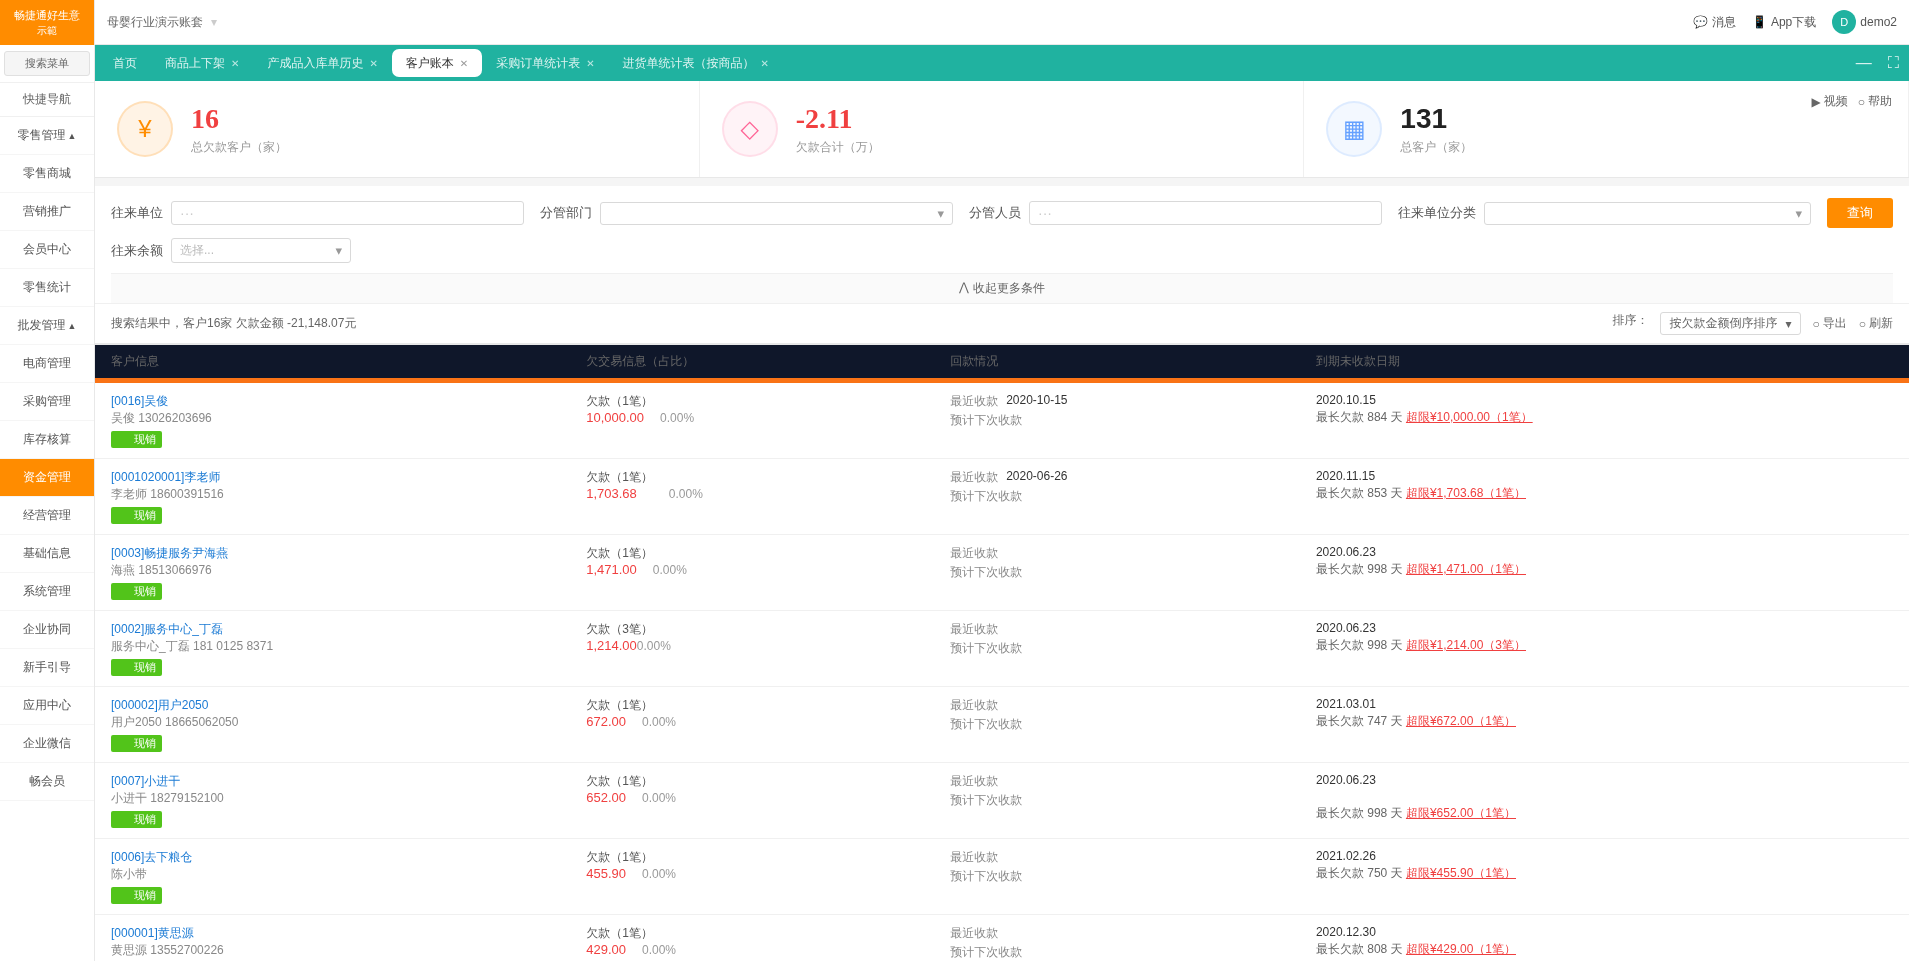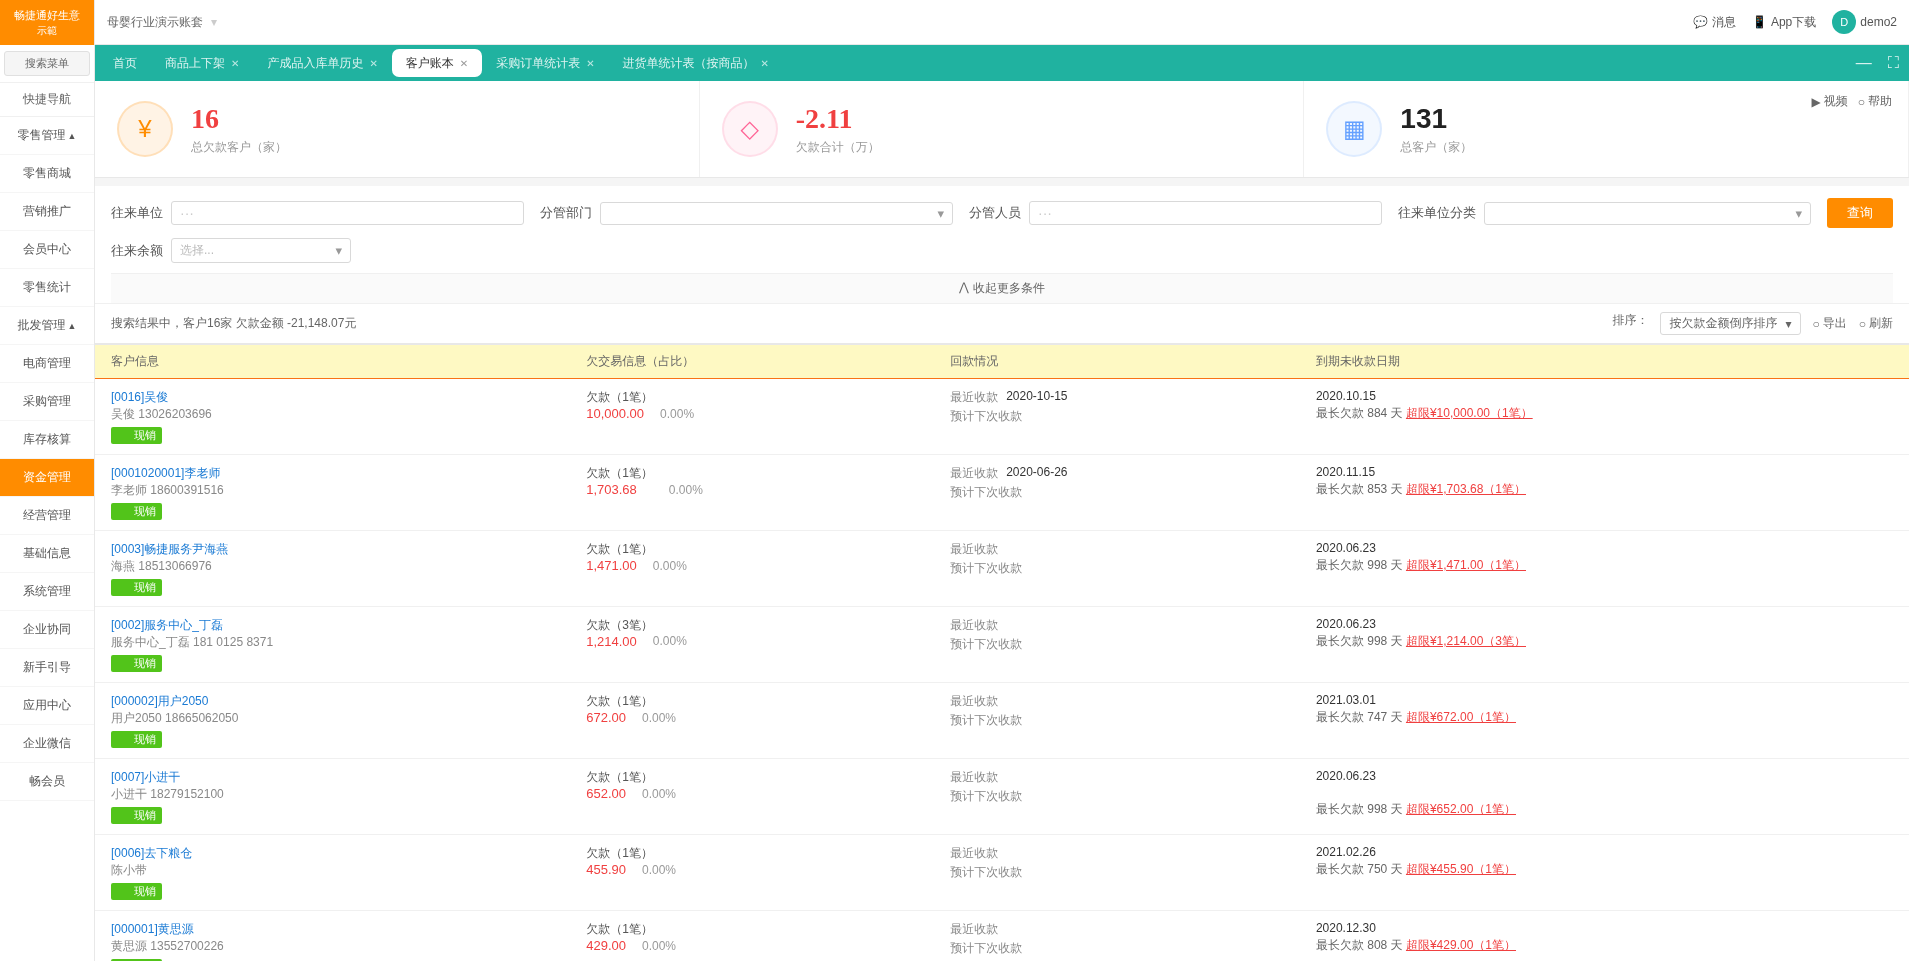--- a/index.html
+++ b/index.html
@@ -67,21 +67,21 @@
     .btn-search { background: #ff8c00; color: #fff; border: none; border-radius: 3px; padding: 6px 20px; font-size: 13px; cursor: pointer; }
 
     
     .results-bar { background: #fff; display: flex; align-items: center; justify-content: space-between; padding: 8px 16px; border-top: 1px solid #f0f0f0; border-bottom: 1px solid #e8e8e8; font-size: 12px; color: #666; }
     .results-actions { display: flex; gap: 12px; }
     .results-action { display: flex; align-items: center; gap: 3px; cursor: pointer; color: #666; }
     .sort-select { display: flex; align-items: center; gap: 4px; border: 1px solid #d9d9d9; padding: 2px 8px; border-radius: 3px; cursor: pointer; font-size: 12px; }
 
     
     .data-table { width: 100%; border-collapse: collapse; background: #fff; }
-    .data-table th { background: #fef9c3; padding: 8px 16px; text-align: left; font-size: 12px; color: #666; font-weight: normal; border-bottom: 1px solid #f97316; border-top: 1px solid #e8e8e8; }
+    .data-table th { background: #0f172a; padding: 8px 16px; text-align: left; font-size: 12px; color: #666; font-weight: normal; border-bottom: 5px solid #f97316; border-top: 1px solid #e8e8e8; }
     .data-table td { padding: 10px 16px; border-bottom: 1px solid #f0f0f0; vertical-align: top; font-size: 12px; }
     .customer-name-link { color: #1a7ad4; cursor: pointer; text-decoration: none; font-weight: 500; }
     .customer-phone { color: #888; font-size: 12px; }
     .badge { display: inline-block; padding: 1px 6px; border-radius: 2px; font-size: 11px; margin-top: 4px; }
     .badge-green { background: #52c41a; color: #fff; padding-left: 23px; }
     .amount-red { color: #f04040; font-weight: 500; font-size: 13px; }
     .pct-text { color: #999; font-size: 12px; }
     .payback-row { display: flex; gap: 8px; margin-bottom: 2px; }
     .payback-label { color: #888; }
     .payback-date { color: #333; }
@@ -385,21 +385,21 @@
   </td>
           </tr>
           <tr>
             <td>
     <div><a class="customer-name-link">[0002]服务中心_丁磊</a></div>
     <div class="customer-phone">服务中心_丁磊 181 0125 8371</div>
     <span class="badge badge-green">现销</span>
   </td>
             <td>
     <div style="font-size:12px;color:#555;">欠款（3笔）</div>
-    <div style="display:flex;align-items:flex-start;gap:16px;">
+    <div style="display:flex;align-items:flex-end;">
       <span class="amount-red">1,214.00</span>
       <span class="pct-text">0.00%</span>
     </div>
   </td>
             <td>
     <div class="payback-row">
       <span class="payback-label">最近收款</span>
       <span class="payback-date"></span>
     </div>
     <div class="payback-row">

